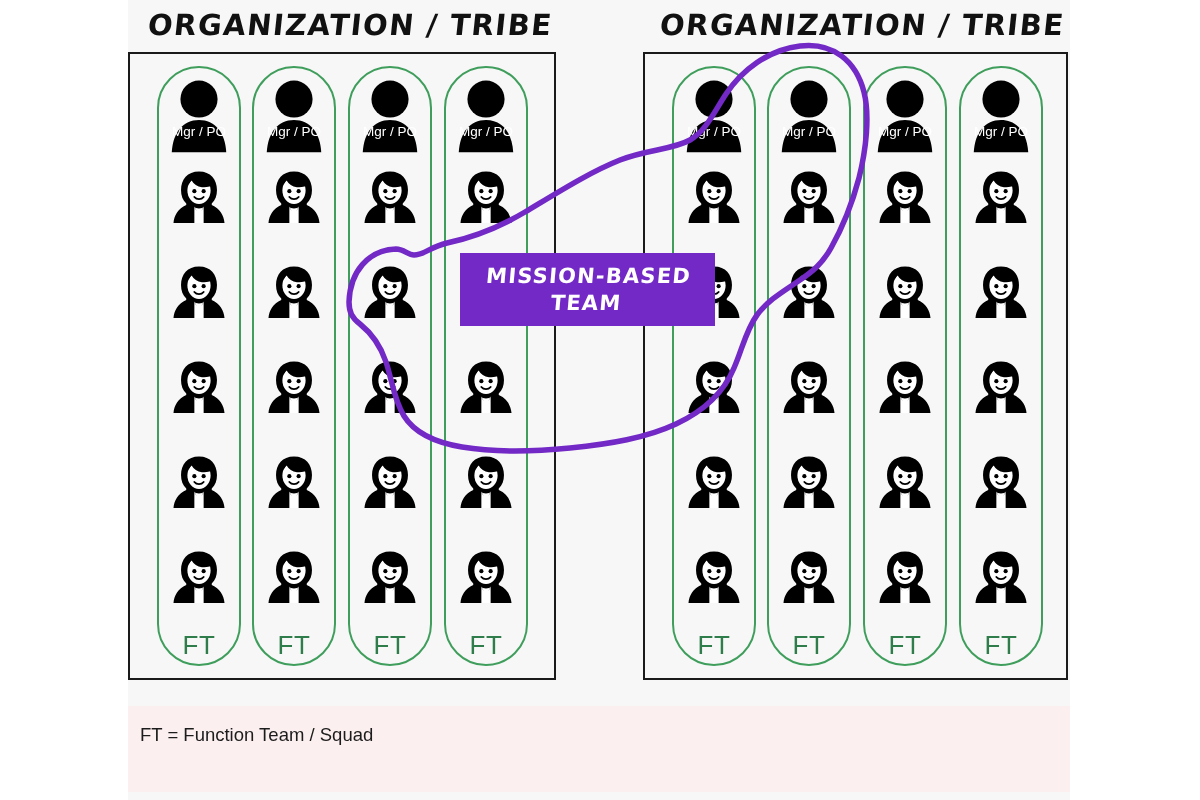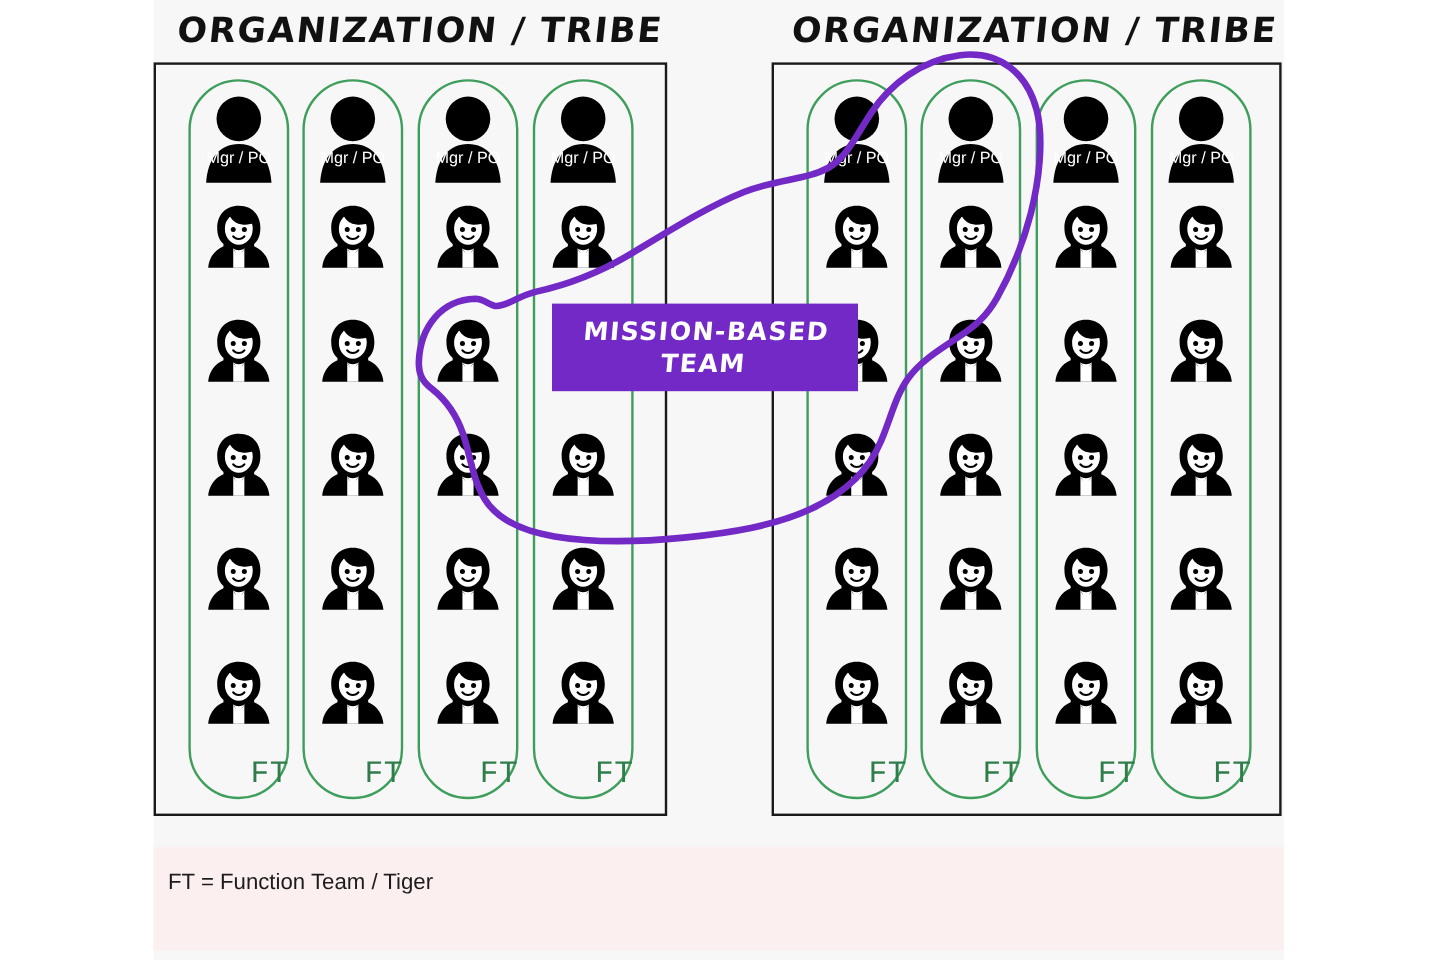--- a/index.html
+++ b/index.html
@@ -36,22 +36,22 @@
   .capsule{
     position:absolute;
     box-sizing:border-box;
     border:2.5px solid #3f9e5c;
     border-radius:46px;
     background:transparent;
   }
   .ft-label{
     position:absolute;
     left:0;right:0;
-    text-align:right;
-    font-family:Liberation Mono, monospace;
+    text-align:center;
+    font-family:Liberation Sans, sans-serif;
     font-size:26px;
     color:#2f7d4a;
     letter-spacing:.5px;
   }
 
   .person{position:absolute;width:58px;height:58px;}
   .person svg{display:block;width:58px;height:58px;}
 
   .mgr{position:absolute;width:62px;height:78px;}
   .mgr svg{display:block;width:62px;height:78px;}
@@ -696,16 +696,16 @@
   </svg>
 
   <div class="mbt-box" style="left:460px;top:253px;width:255px;height:73px;">
     <div class="mbt-text">
       <span>MISSION-BASED</span><br>
       <span>TEAM</span>
     </div>
   </div>
 
   <div class="legend">
-    <div class="legend-line" style="top:18px;">FT = Function Team / Tiger</div>
+    <div class="legend-line" style="top:18px;">FT = Function Team / Squad</div>
   </div>
 
 </div>
 
 </body></html>

